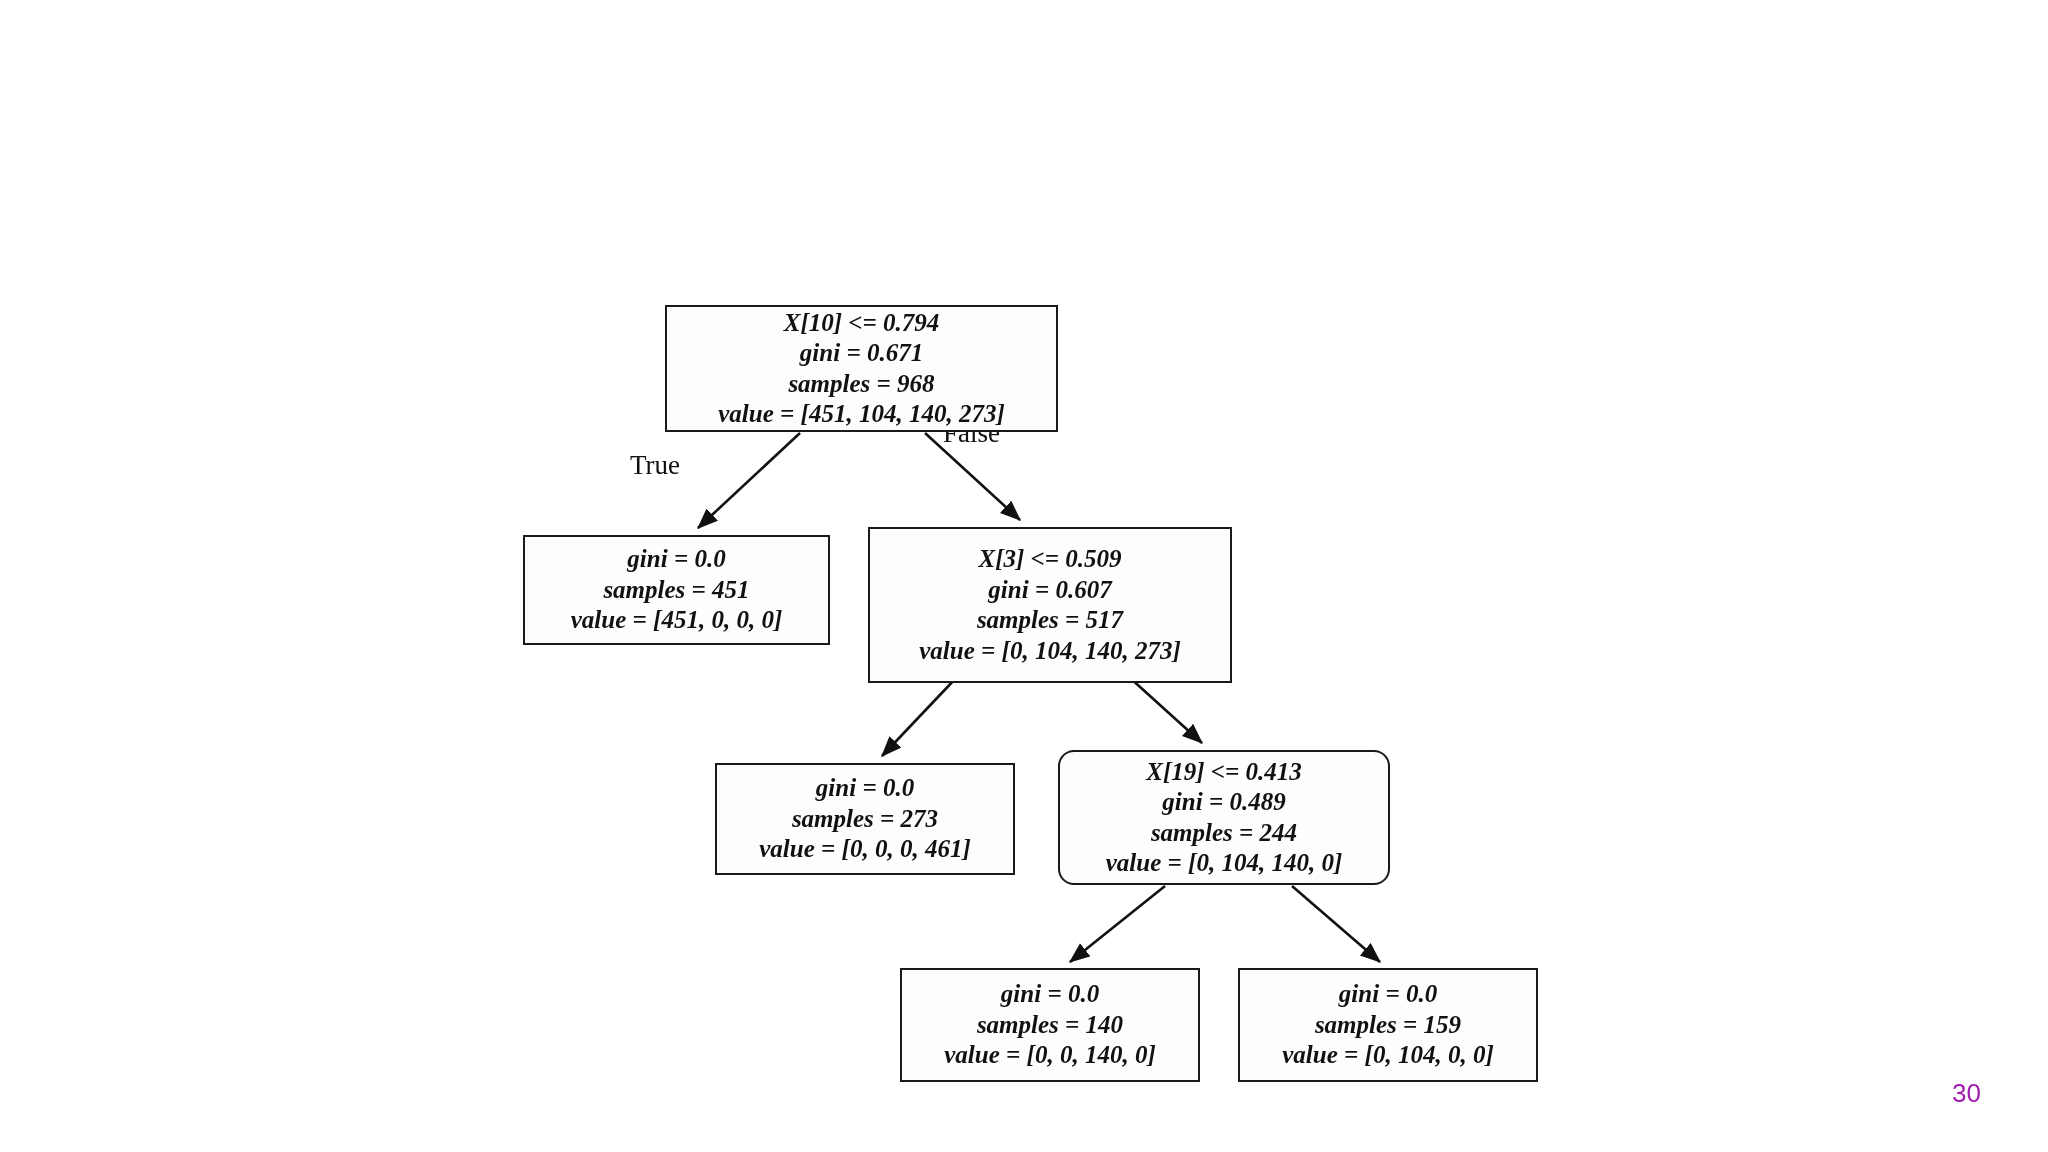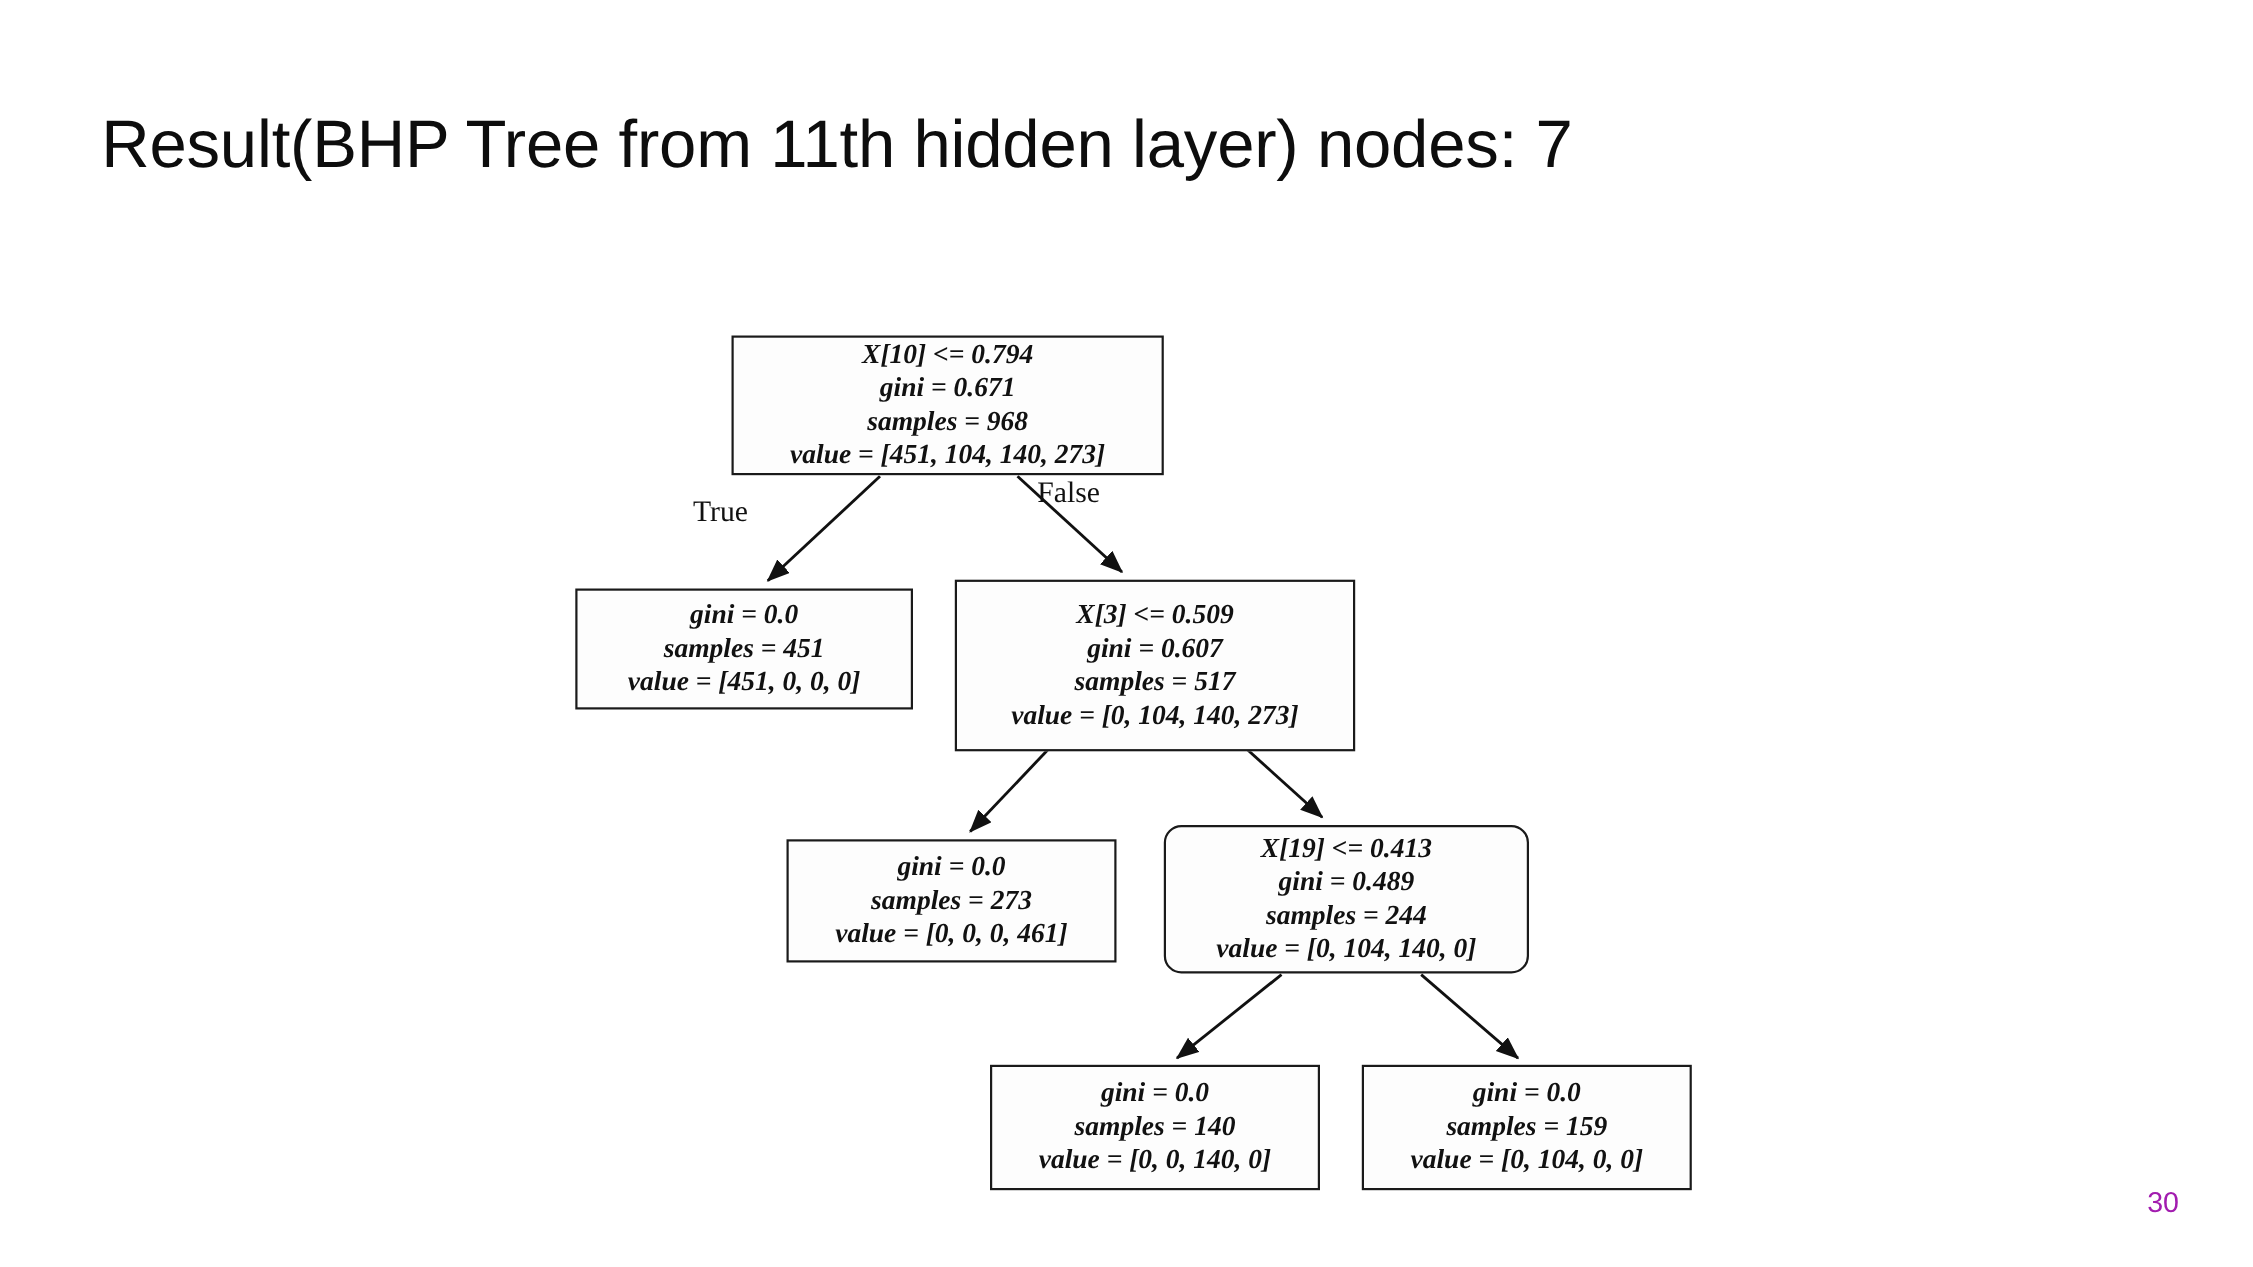--- a/index.html
+++ b/index.html
@@ -89,21 +89,20 @@
     font-size: 27px;
     color: #111111;
     white-space: nowrap;
   }
 </style>
 </head>
 <body>
 
 <div id="slide">
 
-  <div id="slide-title">Result(BHP Tree from 11th hidden layer) nodes: 7</div>
 
   <div id="tree-figure">
 
     <svg id="tree-svg" viewBox="0 0 1250 880" xmlns="http://www.w3.org/2000/svg">
       <defs>
         <marker id="arrowhead" markerWidth="9" markerHeight="9" refX="7.5" refY="3.2" orient="auto" markerUnits="strokeWidth">
           <path d="M0,0 L8,3.2 L0,6.4 z" fill="#111111"></path>
         </marker>
       </defs>
 
@@ -114,21 +113,21 @@
       <line x1="545" y1="408" x2="452" y2="506" stroke="#111111" stroke-width="2.6" marker-end="url(#arrowhead)"></line>
 
       <line x1="678" y1="408" x2="772" y2="493" stroke="#111111" stroke-width="2.6" marker-end="url(#arrowhead)"></line>
 
       <line x1="735" y1="636" x2="640" y2="712" stroke="#111111" stroke-width="2.6" marker-end="url(#arrowhead)"></line>
 
       <line x1="862" y1="636" x2="950" y2="712" stroke="#111111" stroke-width="2.6" marker-end="url(#arrowhead)"></line>
     </svg>
 
     <div class="edge-label" style="left:200px; top:200px;text-align:right;">True</div>
-    <div class="edge-label" style="left:513px; top:182px;">False</div>
+    <div class="edge-label" style="left:513px; top:168px;">False</div>
 
     <div class="node-box" style="left:235px; top:55px; width:393px; height:127px;">
       <span class="line cond">X[10] &lt;= 0.794</span>
       <span class="line">gini = 0.671</span>
       <span class="line">samples = 968</span>
       <span class="line">value = [451, 104, 140, 273]</span>
     </div>
 
     <div class="node-box" style="left:93px; top:285px; width:307px; height:110px;">
       <span class="line">gini = 0.0</span>

